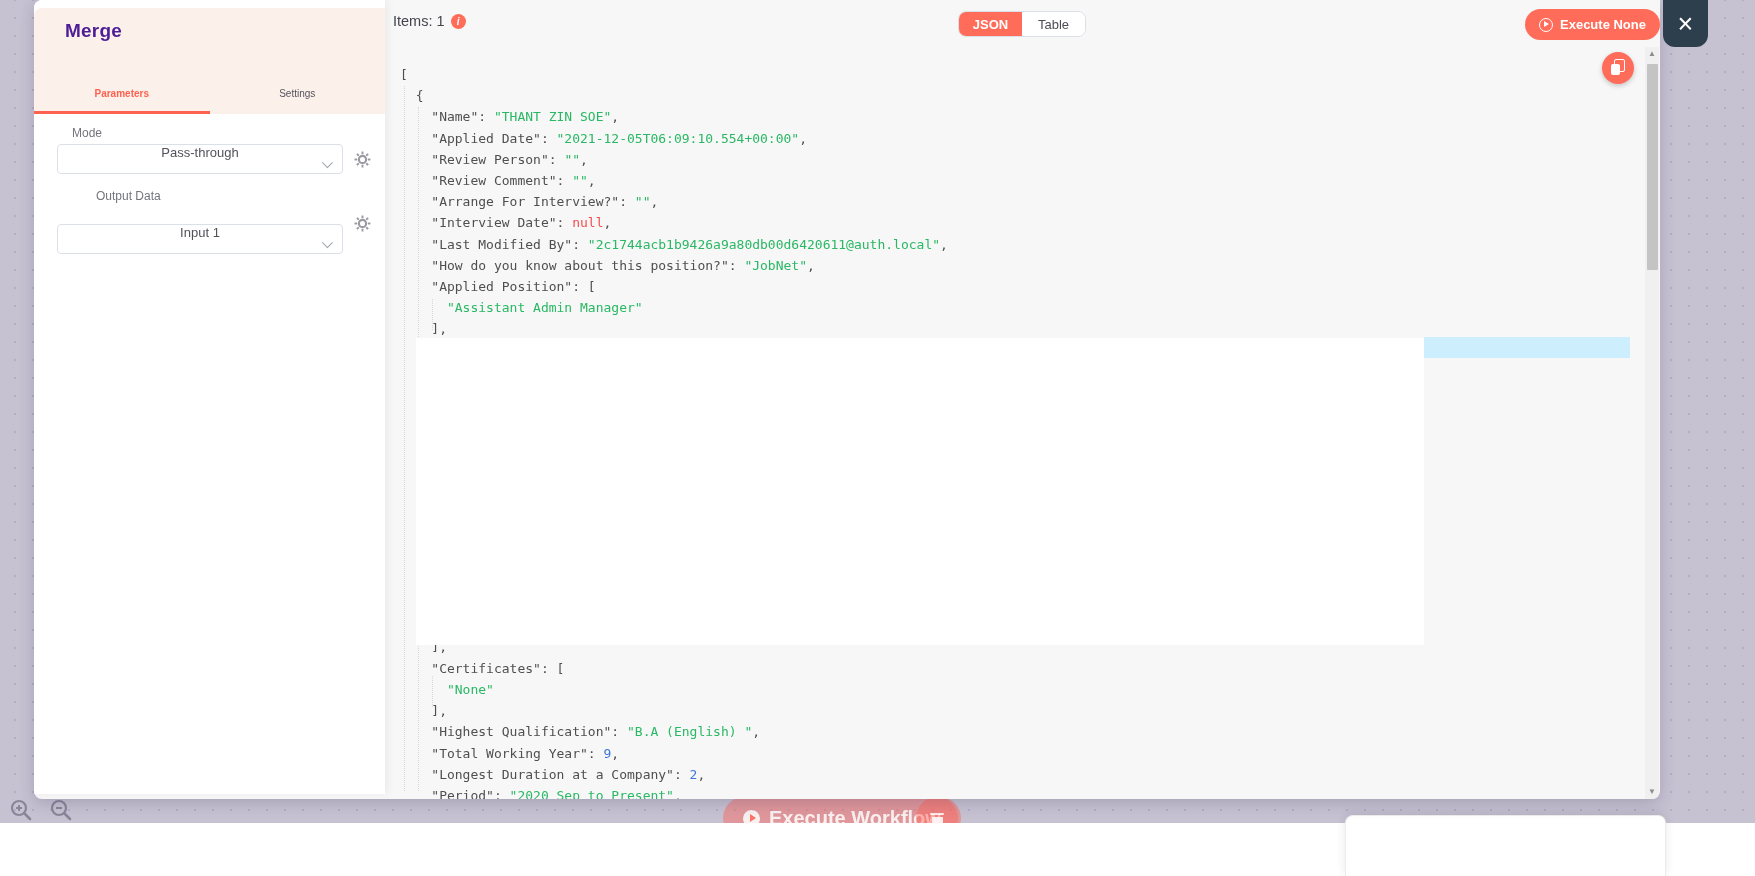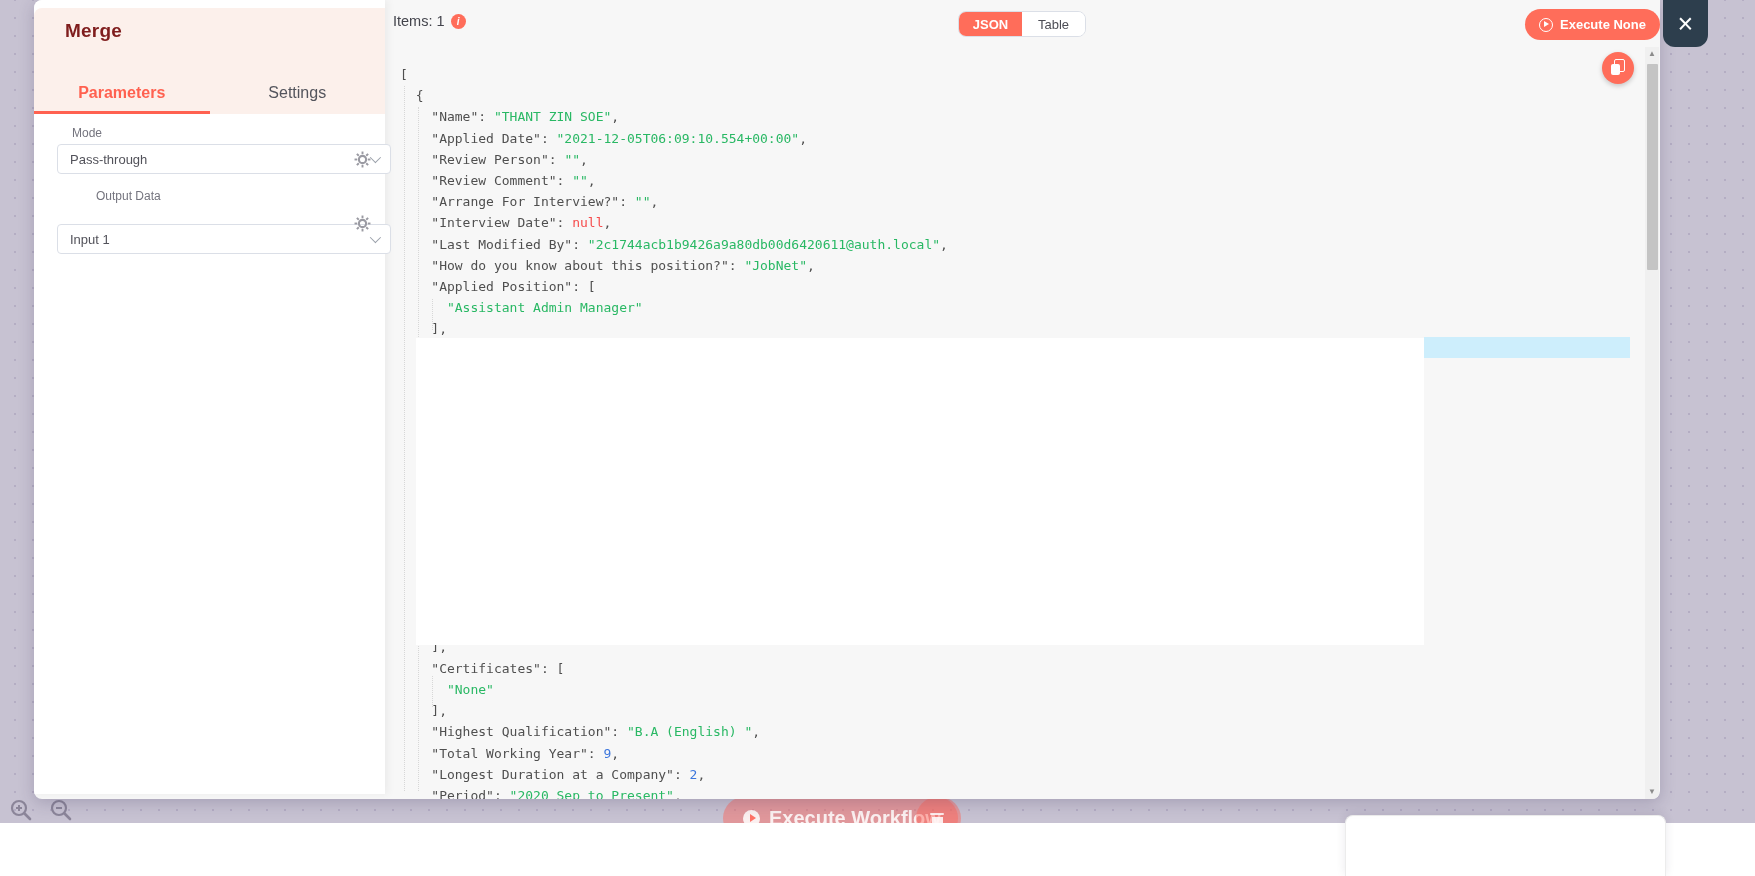--- a/index.html
+++ b/index.html
@@ -44,31 +44,31 @@
   
   .modal {
     position:absolute; left:34px; top:0; width:1626px; height:799px;
     background:#f7f7f7; border-radius:8px 0 8px 8px; overflow:hidden;
     box-shadow:0 4px 16px rgba(50,40,80,0.22); z-index:3;
   }
 
   
   .left-panel { position:absolute; left:0; top:0; width:351px; height:794px; background:#fff; box-shadow:3px 0 8px rgba(0,0,0,0.05); }
   .panel-pink { position:absolute; left:0; top:8px; width:351px; height:106px; background:#fcf0eb; border-radius:8px 0 0 0; }
-  .node-title { position:absolute; left:31px; top:12px; font-size:19px; font-weight:600; color:#7f1d1d; letter-spacing:.2px; }
+  .node-title { position:absolute; left:31px; top:12px; font-size:19px; font-weight:600; color:#4c1d95; letter-spacing:.2px; }
   .tabs { position:absolute; left:0; bottom:0; width:100%; height:42px; display:flex; }
-  .tab { width:50%; display:flex; align-items:center; justify-content:center; font-size:16px; color:#53545c; cursor:pointer; position:relative; }
+  .tab { width:50%; display:flex; align-items:center; justify-content:center; font-size:10px; color:#53545c; cursor:pointer; position:relative; }
   .tab.active { color:#ff6150; font-weight:bold; }
   .tab.active::after { content:""; position:absolute; left:0; bottom:0; width:100%; height:3px; background:#ff6150; }
 
   .field-label { position:absolute; left:38px; font-size:12px; color:#74747e; }
   .select-box {
-    position:absolute; left:23px; width:334px; height:30px; background:#fff;
+    position:absolute; left:23px; width:286px; height:30px; background:#fff;
     border:1px solid #dbdfe7; border-radius:4px; display:flex; align-items:center;
-    padding:0 12px; font-size:13px; color:#52525a; cursor:pointer;
+    padding:0 12px; font-size:13px; color:#52525a; cursor:pointer;flex-direction:column;
   }
   .select-box .chev { margin-left:auto; }
   .chev { width:8px; height:8px; border-right:1.4px solid #9aa0aa; border-bottom:1.4px solid #9aa0aa; transform:rotate(45deg) translateY(-2px); }
   .gear-btn { position:absolute; left:320px; width:17px; height:17px; background:none; border:none; cursor:pointer; padding:0; }
 
   
   .items-label { position:absolute; left:359px; top:13px; font-size:14.5px; color:#43444c; display:flex; align-items:center; }
   .info-dot { display:inline-flex; align-items:center; justify-content:center; width:15px; height:15px; margin-left:6px;
     background:#ff6d5a; color:#fff; border-radius:50%; font-size:10px; font-weight:bold; font-style:italic; cursor:pointer; }
   .view-toggle { position:absolute; left:924px; top:11px; height:26px; display:flex; border-radius:8px; overflow:hidden; border:1px solid #dbdfe7; background:#fff; }

